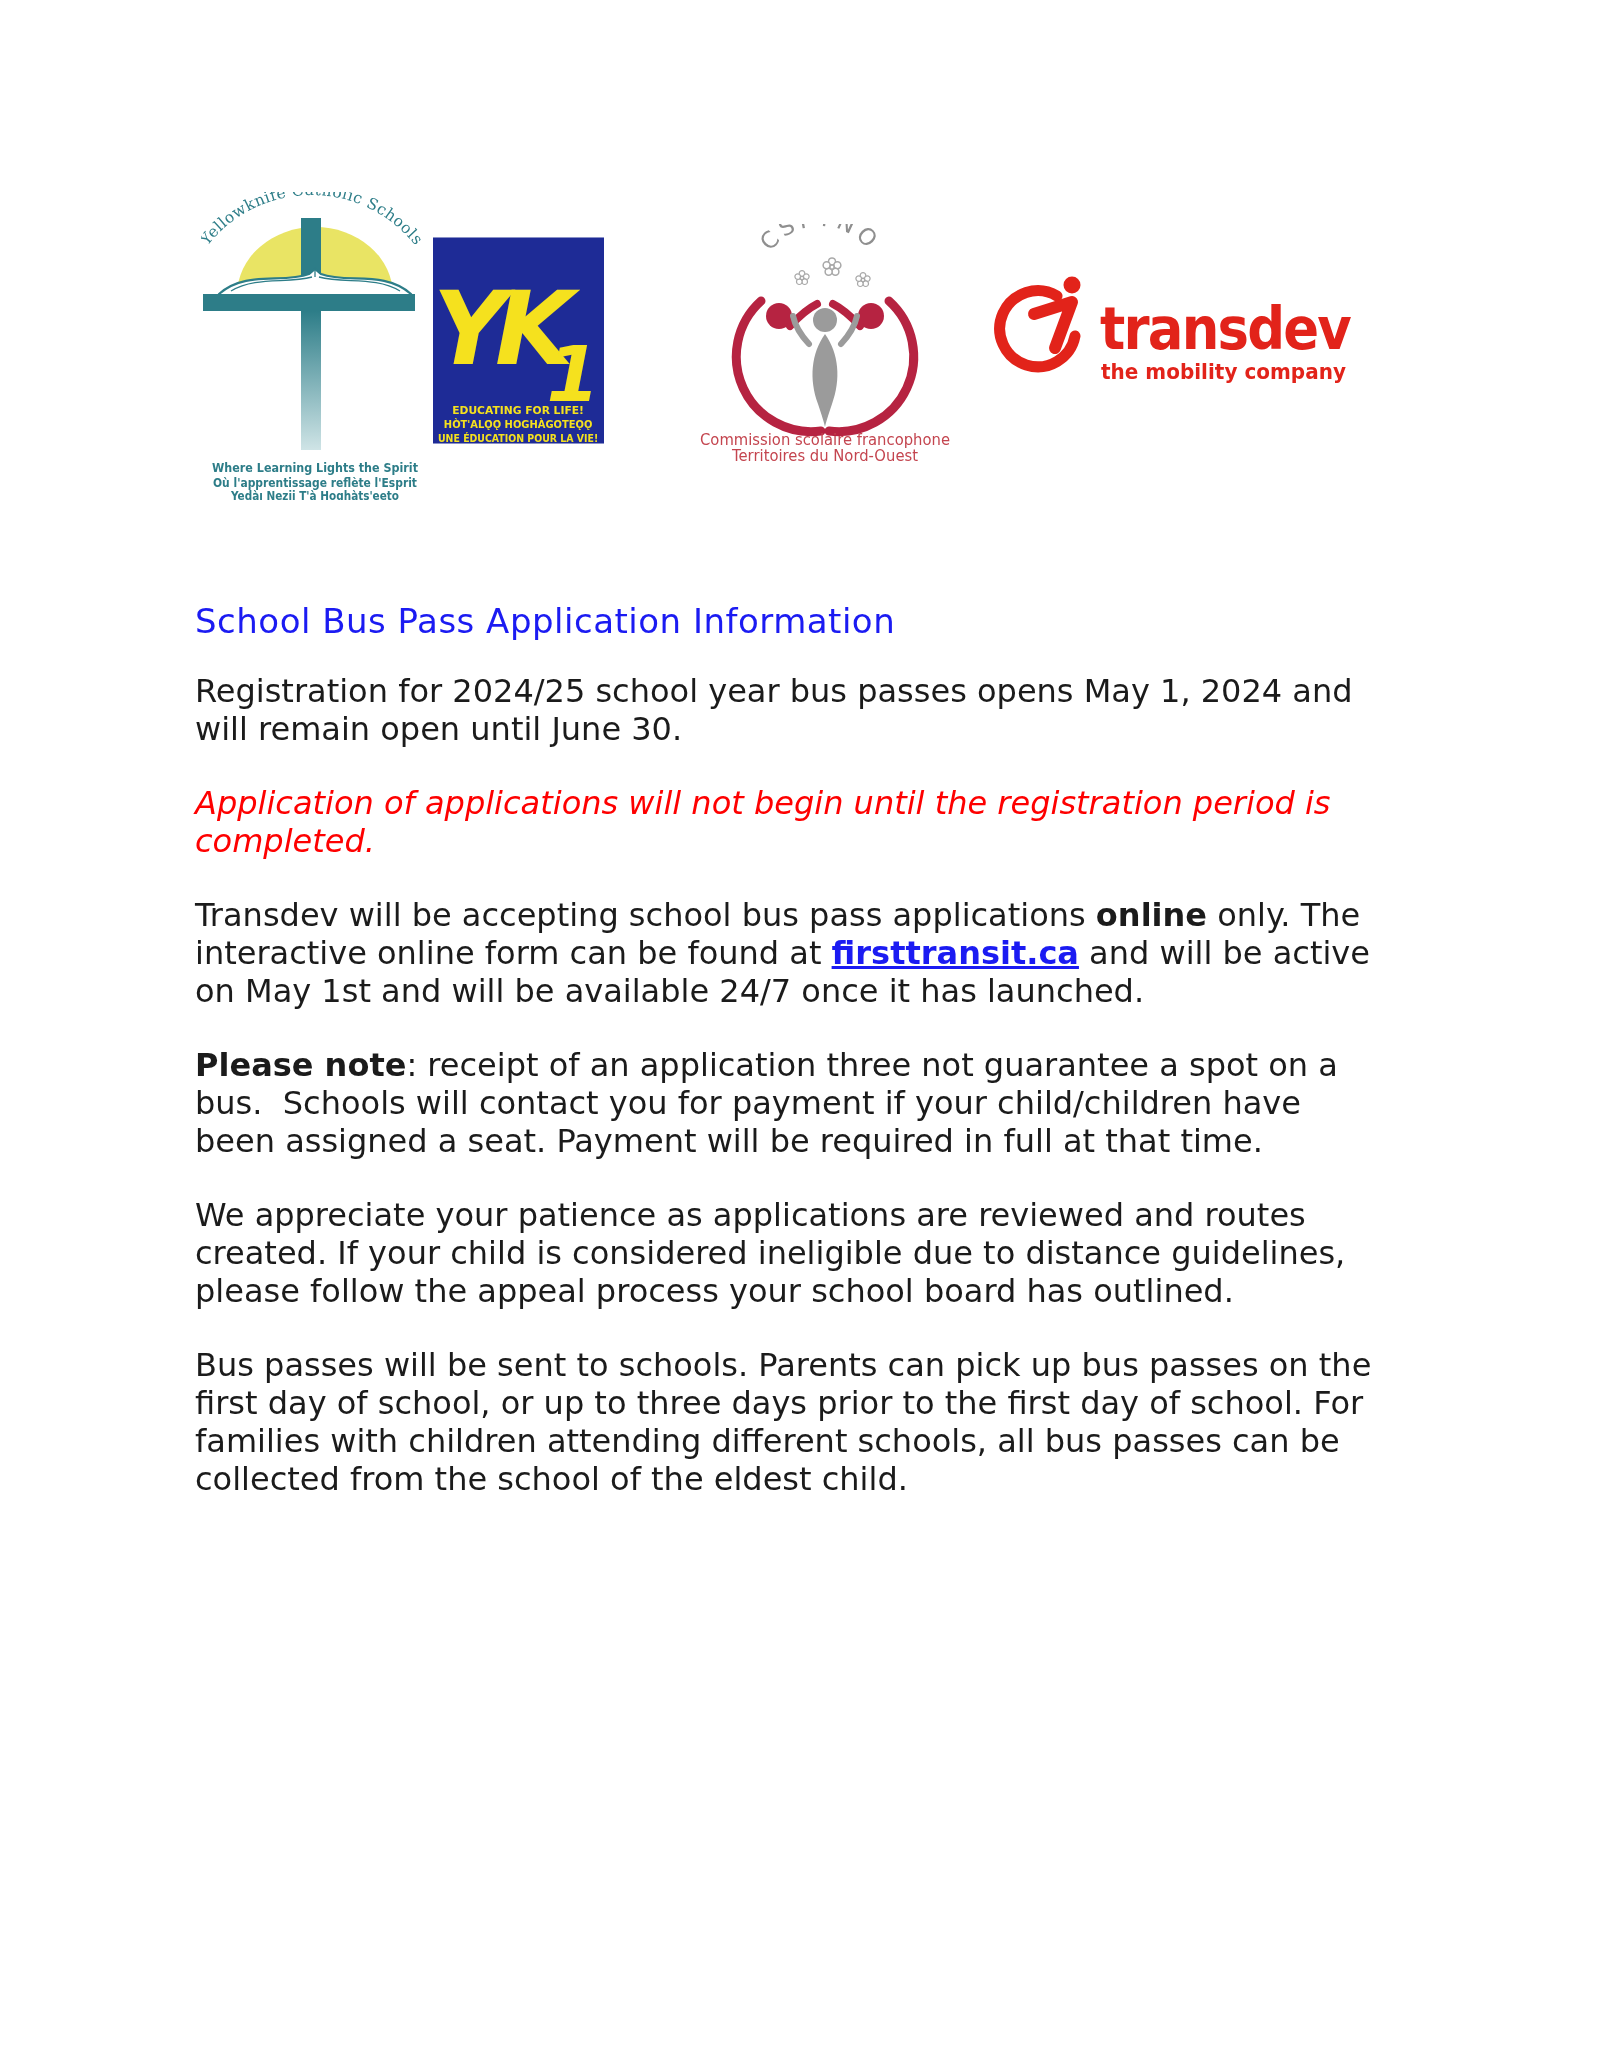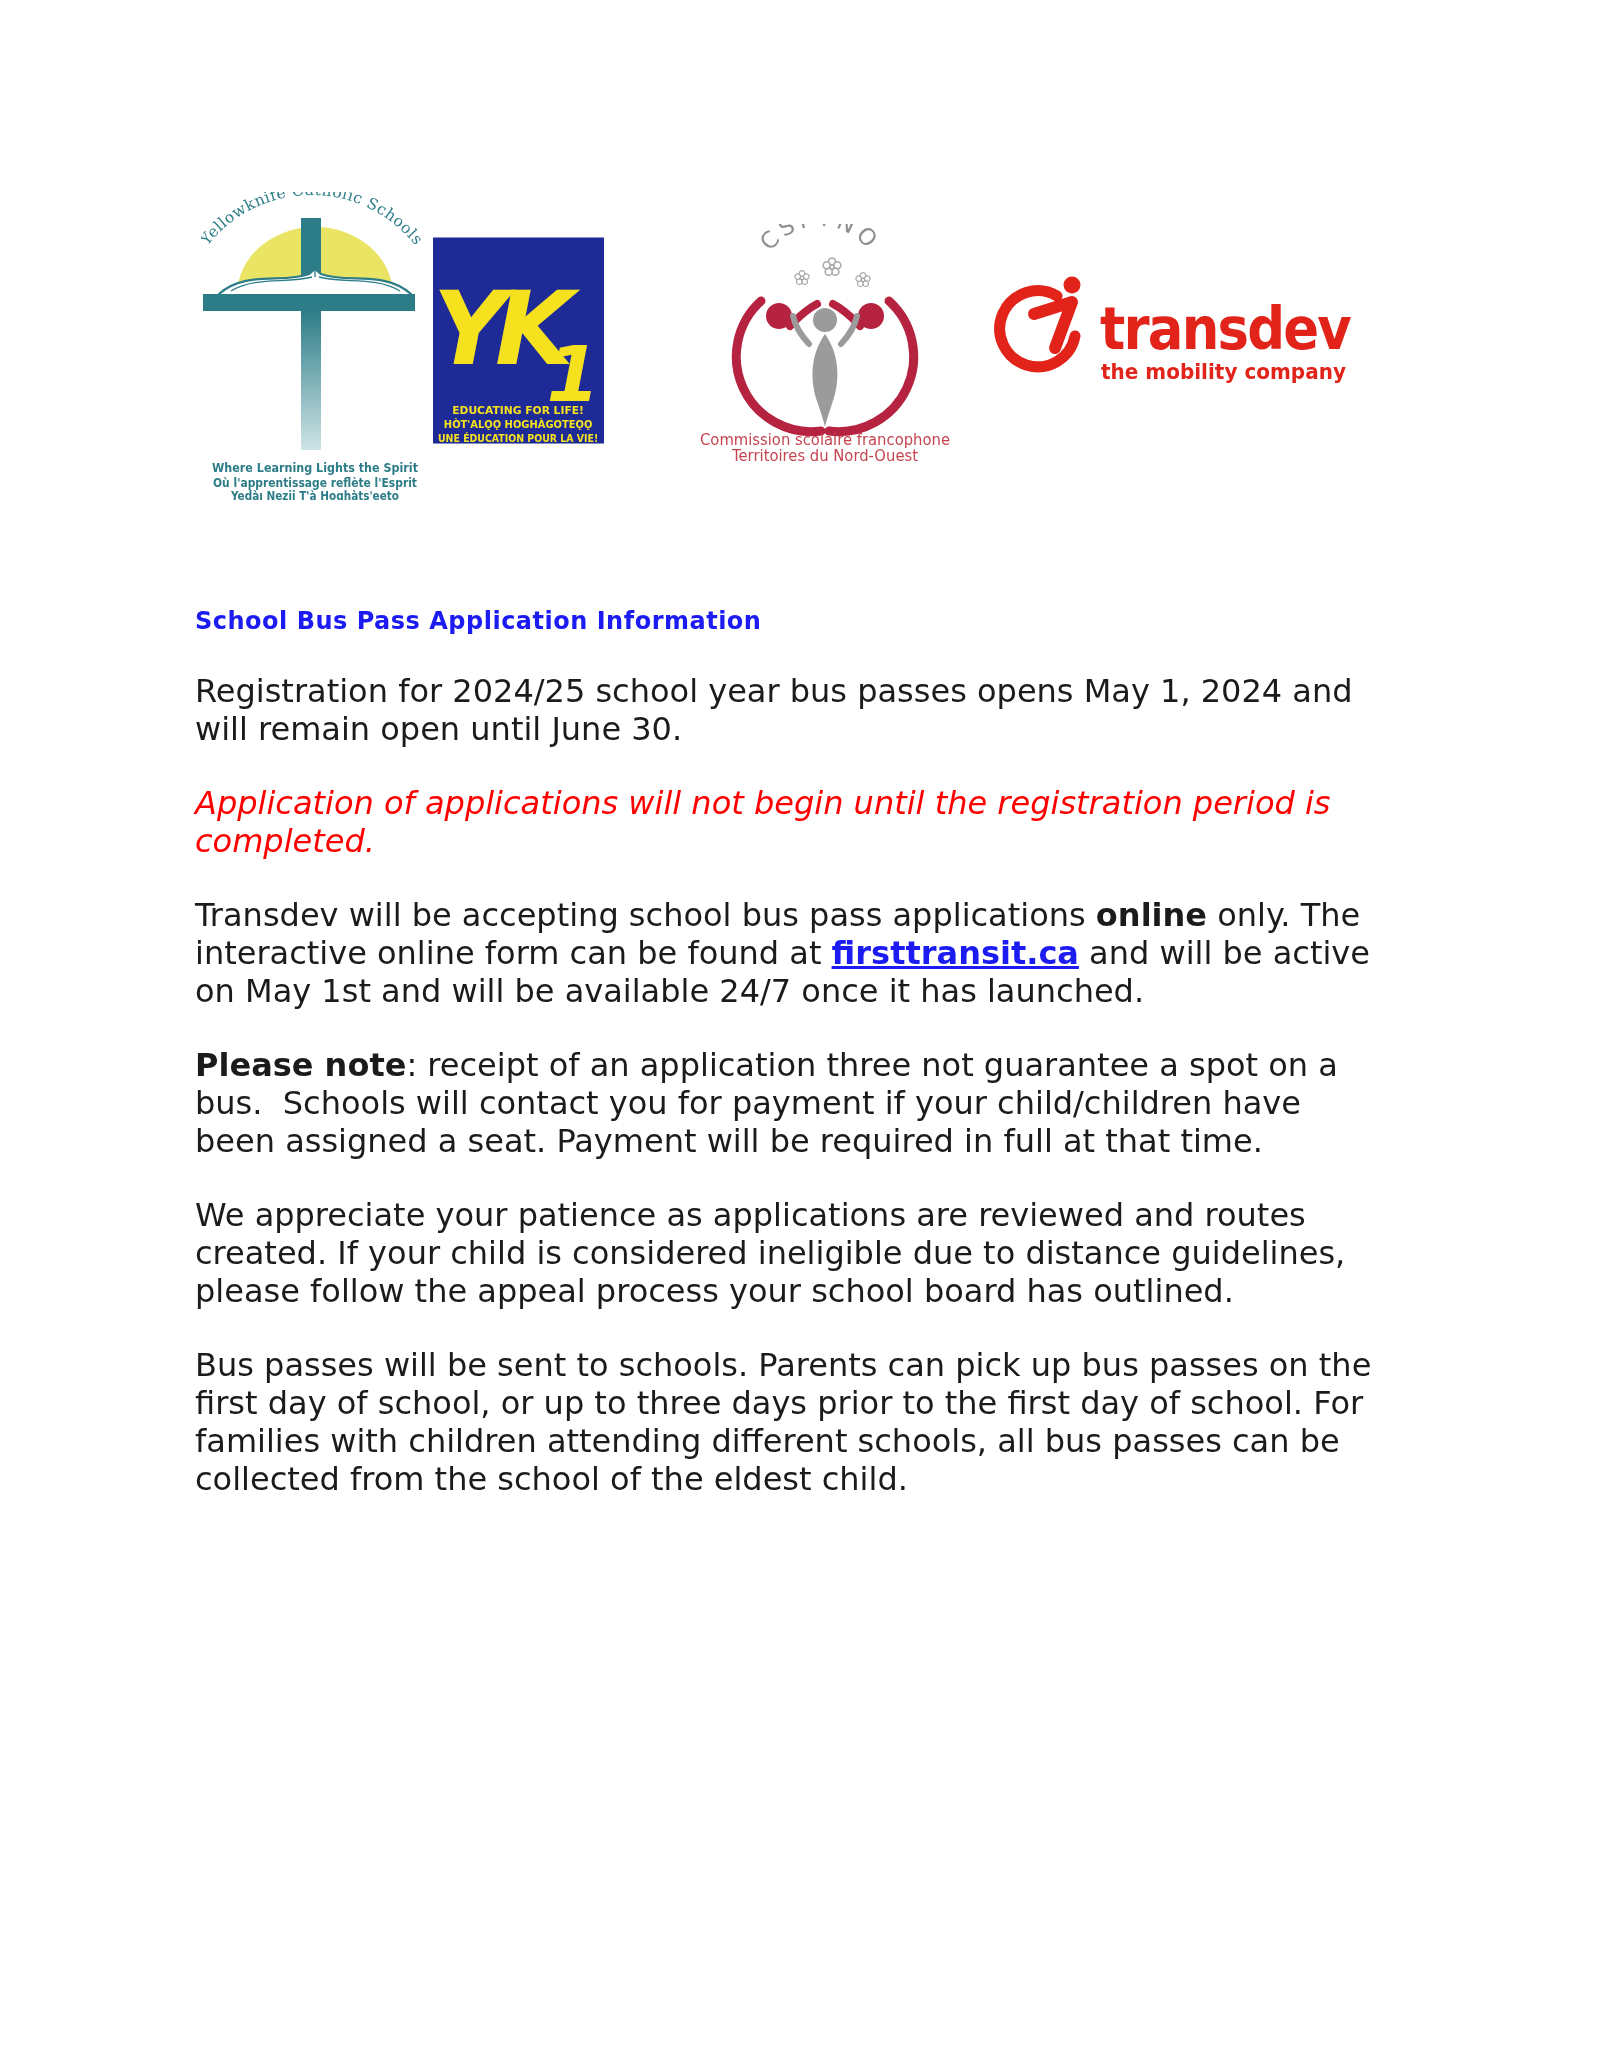--- a/index.html
+++ b/index.html
@@ -12,21 +12,21 @@
   }
   .logo{position:absolute;margin:0;padding:0;}
   .logo svg{display:block;width:100%;height:100%;}
   .logo-ycs{left:201px;top:192px;width:229px;height:308px;}
   .logo-yk1{left:433px;top:217px;width:171px;height:247px;}
   .logo-csftno{left:695px;top:224px;width:260px;height:238px;}
   .logo-transdev{left:988px;top:269px;width:364px;height:117px;}
   .content{position:absolute;left:195px;top:598px;width:1200px;}
   h1.title{
     margin:0 0 28px 0;
-    font-size:24px;line-height:46px;font-weight:bold;
+    font-size:34px;line-height:46px;font-weight:normal;
     color:var(--heading-blue,#1b1bf2);
     letter-spacing:0.5px;
   }
   .para{
     font-size:32px;line-height:38px;
     color:var(--body-text,#1b1b1b);
     margin:0 0 36px 0;
     white-space:pre-wrap;
   }
   .para.alert{color:var(--alert-red,#fe0000);font-style:italic;}

